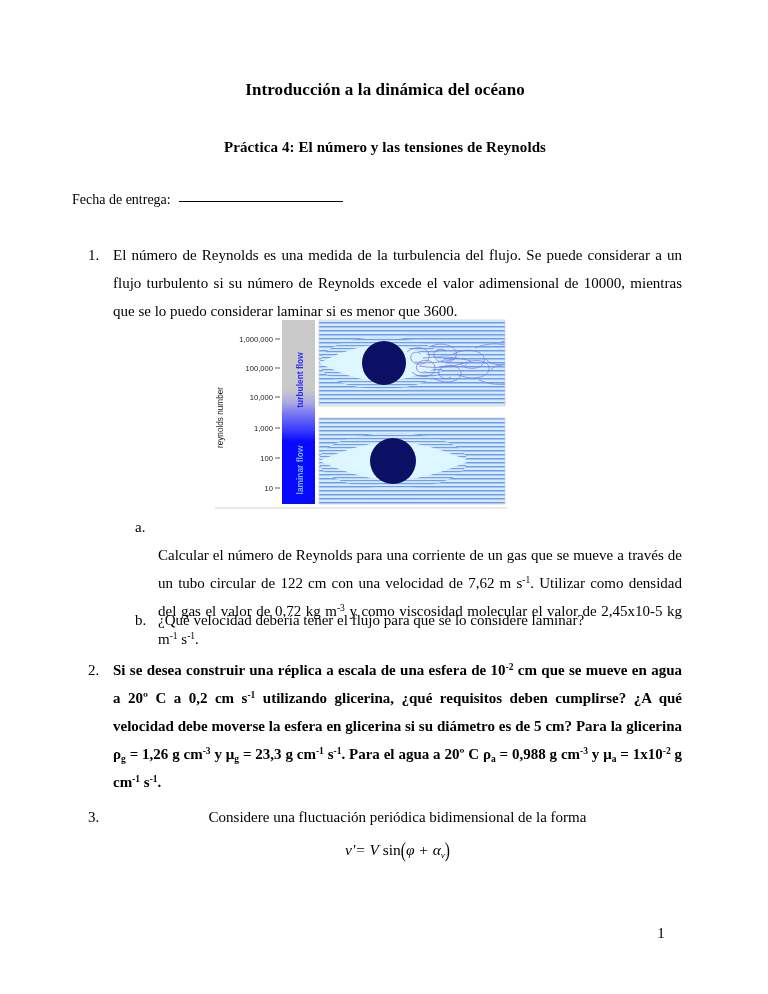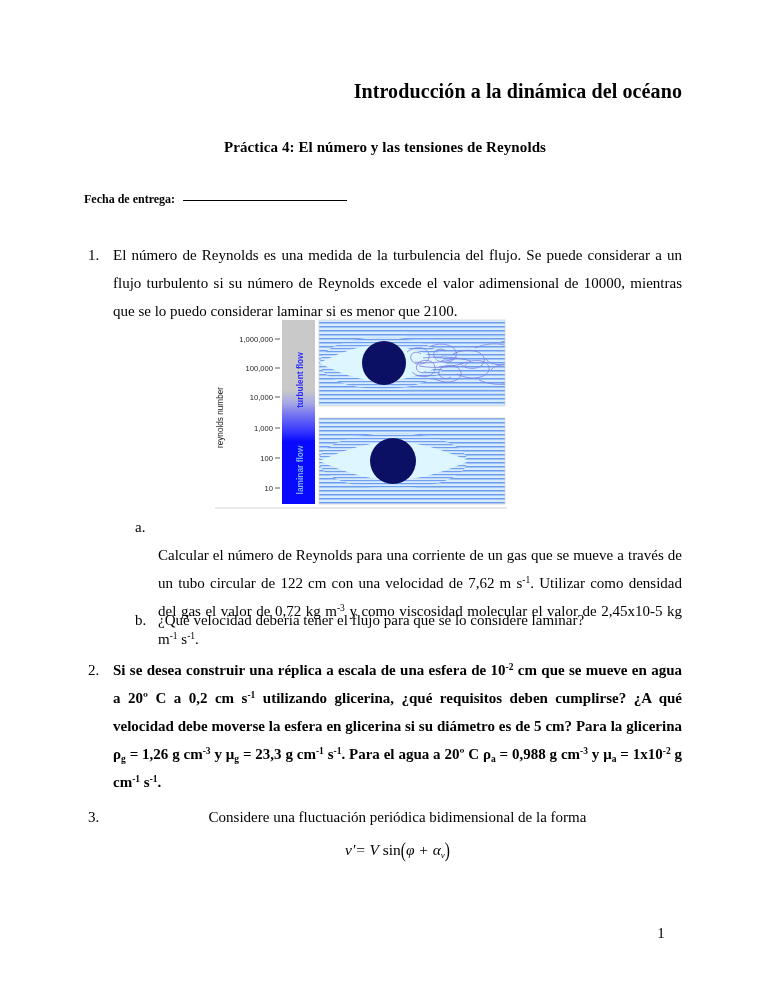--- a/index.html
+++ b/index.html
@@ -21,41 +21,41 @@
     width: 768px;
     height: 994px;
   }
 
   
   .title1 {
     position: absolute;
     left: 88px;
     top: 80px;
     width: 594px;
-    text-align: right;
-    font-size: 20px;
+    text-align: center;
+    font-size: 17px;
     font-weight: bold;
     letter-spacing: .1px;
   }
   .title2 {
     position: absolute;
     left: 88px;
     top: 139px;
     width: 594px;
     text-align: center;
     font-size: 15px;
     font-weight: bold;
     letter-spacing: .1px;
   }
   .fecha {
     position: absolute;
-    left: 84px;
+    left: 72px;
     top: 192px;
-    font-size: 12px;
-    font-weight: bold;
+    font-size: 14px;
+    font-weight: normal;
     white-space: nowrap;
   }
   .fecha .rule {
     display: inline-block;
     width: 164px;
     border-bottom: 1.6px solid #000;
     margin-left: 8px;
     vertical-align: 2px;
   }
 
@@ -155,21 +155,21 @@
 
   <div class="title1">Introducción a la dinámica del océano</div>
   <div class="title2">Práctica 4: El número y las tensiones de Reynolds</div>
 
   <div class="fecha">
     <span>Fecha de entrega:</span><span class="rule"></span>
   </div>
 
   <div class="item" id="item1">
     <span class="num">1.</span>
-    <div class="body">El número de Reynolds es una medida de la turbulencia del flujo. Se puede considerar a un flujo turbulento si su número de Reynolds excede el valor adimensional de 10000, mientras que se lo puedo considerar laminar si es menor que 2100.</div>
+    <div class="body">El número de Reynolds es una medida de la turbulencia del flujo. Se puede considerar a un flujo turbulento si su número de Reynolds excede el valor adimensional de 10000, mientras que se lo puedo considerar laminar si es menor que 3600.</div>
   </div>
 
   <div id="figure">
     <svg width="385" height="192" viewBox="0 0 385 192" xmlns="http://www.w3.org/2000/svg">
       <defs>
 
         <linearGradient id="regimeGrad" x1="0" y1="0" x2="0" y2="1">
           <stop offset="0%" stop-color="#c9c9c9"></stop>
           <stop offset="38%" stop-color="#c9c9c9"></stop>
           <stop offset="45%" stop-color="#a8a8e6"></stop>

